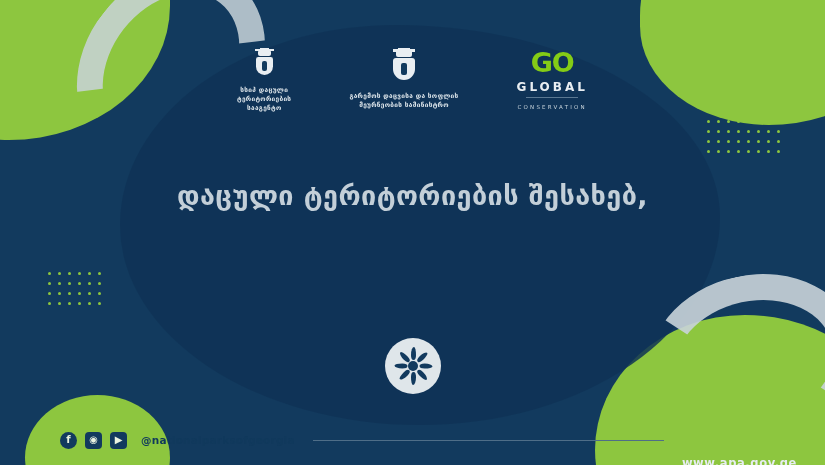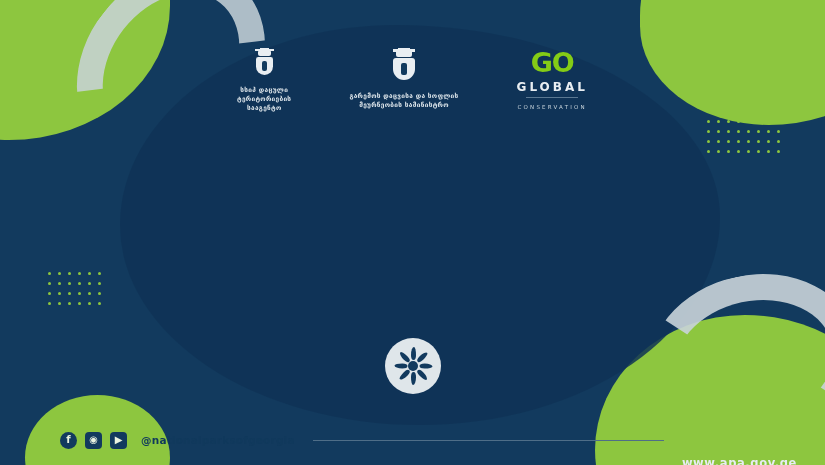--- a/index.html
+++ b/index.html
@@ -431,20 +431,21 @@
     <div class="gc-logo">
       <div class="gc-mark">GO</div>
       <div class="gc-name">GLOBAL</div>
       <div class="gc-divider"></div>
       <div class="gc-sub">CONSERVATION</div>
     </div>
 
   </div>
 
   <div class="headline">
+    <div class="line2">დაცული ტერიტორიების შესახებ,</div>
   </div>
 
   <div class="emblem">
     <div class="emblem-core">
       <div class="petal" style="transform: rotate(0deg);"></div>
       <div class="petal" style="transform: rotate(45deg);"></div>
       <div class="petal" style="transform: rotate(90deg);"></div>
       <div class="petal" style="transform: rotate(135deg);"></div>
       <div class="petal" style="transform: rotate(180deg);"></div>
       <div class="petal" style="transform: rotate(225deg);"></div>

